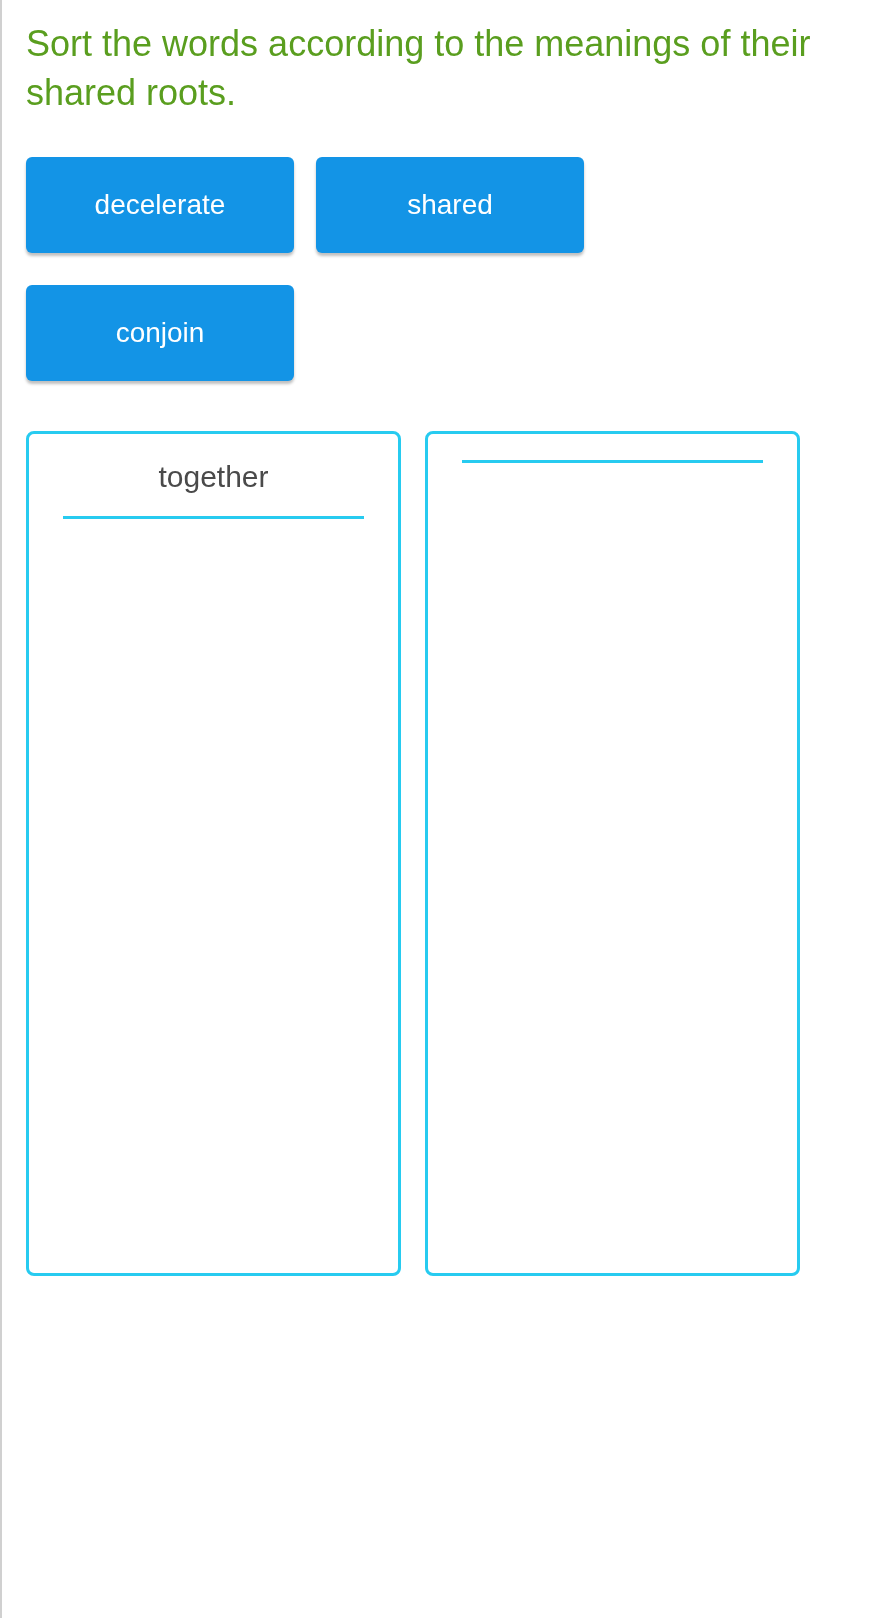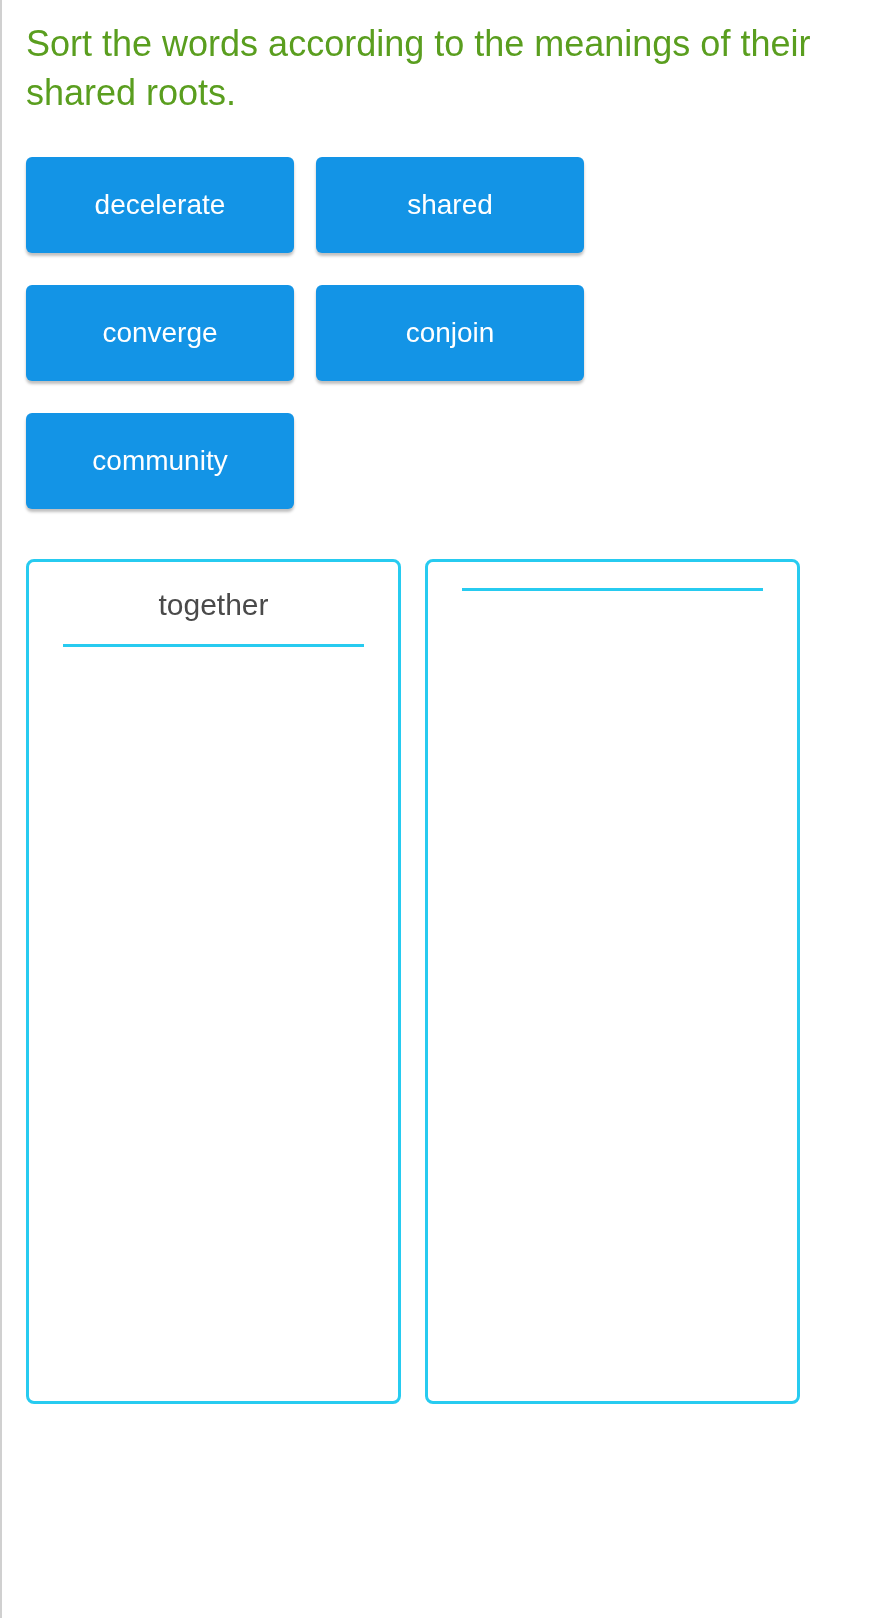--- a/index.html
+++ b/index.html
@@ -64,23 +64,21 @@
   }
 </style>
 </head>
 <body>
 
 <div class="prompt">Sort the words according to the meanings of their shared roots.</div>
 
 <div class="tiles">
   <button class="tile">decelerate</button>
   <button class="tile">shared</button>
-  <button class="tile">converge</button>
   <button class="tile">conjoin</button>
-  <button class="tile">community</button>
 </div>
 
 <div class="bins">
   <div class="bin">
     <div class="bin-title">together</div>
     <div class="bin-rule"></div>
   </div>
   <div class="bin">
     <div class="bin-rule"></div>
   </div>

